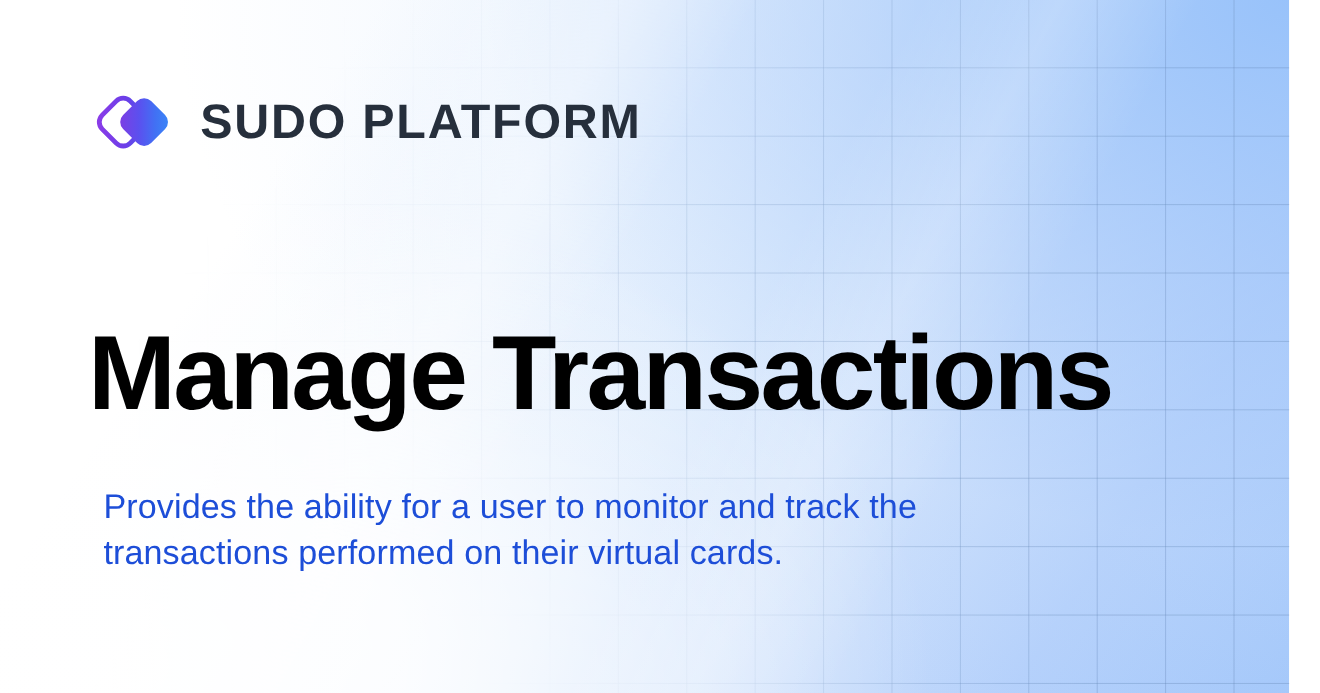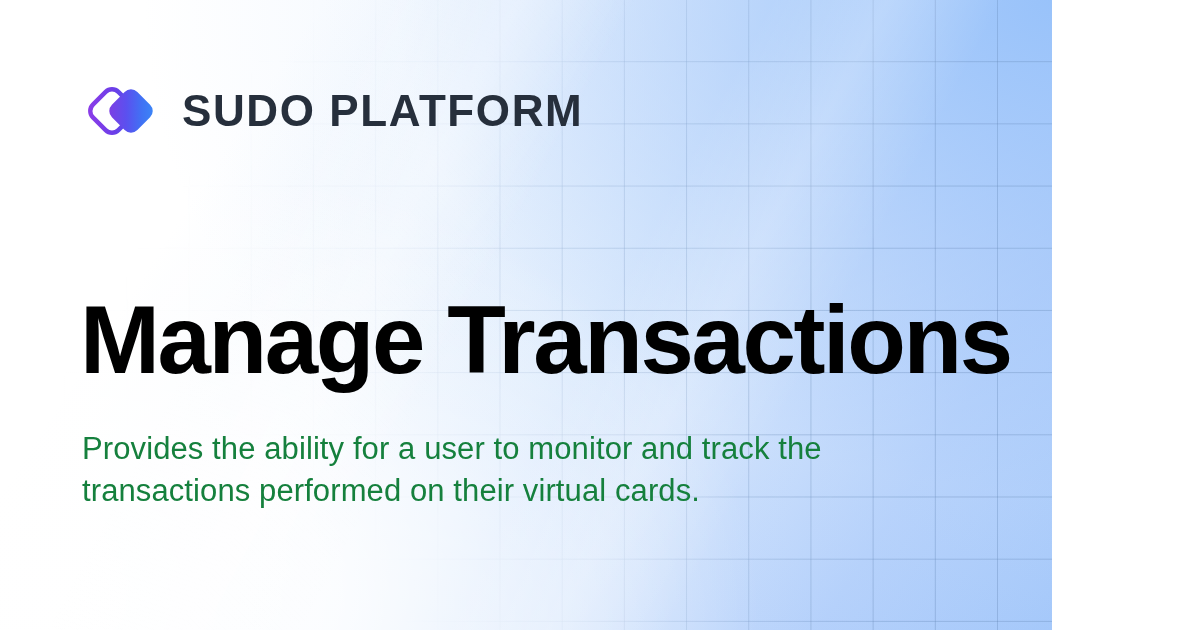--- a/index.html
+++ b/index.html
@@ -10,21 +10,21 @@
   body {
     width: 1200px;
     height: 630px;
     overflow: hidden;
     font-family: "Liberation Sans", sans-serif;
     background: #ffffff;
   }
 
   #banner {
     position: relative;
-    width: 1052px;
+    width: 1172px;
     height: 630px;
     overflow: hidden;
     background: #ffffff;
     isolation: isolate;
     text-decoration: underline;
   }
 
   
 
   .bg-base {
@@ -168,27 +168,27 @@
     color: #000000;
     white-space: nowrap;
   }
 
   
   .subtitle {
     position: absolute;
     left: 82px;
     top: 428px;
     width: 800px;
-    margin: 0;
+    margin: 12px;
     font-family: "Liberation Sans", sans-serif;
     font-size: 31px;
     font-weight: 400;
     line-height: 42px;
     letter-spacing: 0.1px;
-    color: #15803d;
+    color: #1d4ed8;
   }
 </style>
 </head>
 <body>
 
 <div id="banner">
 
   <div class="bg-base"></div>
   <div class="bg-corner"></div>
   <div class="bg-grid"></div>

